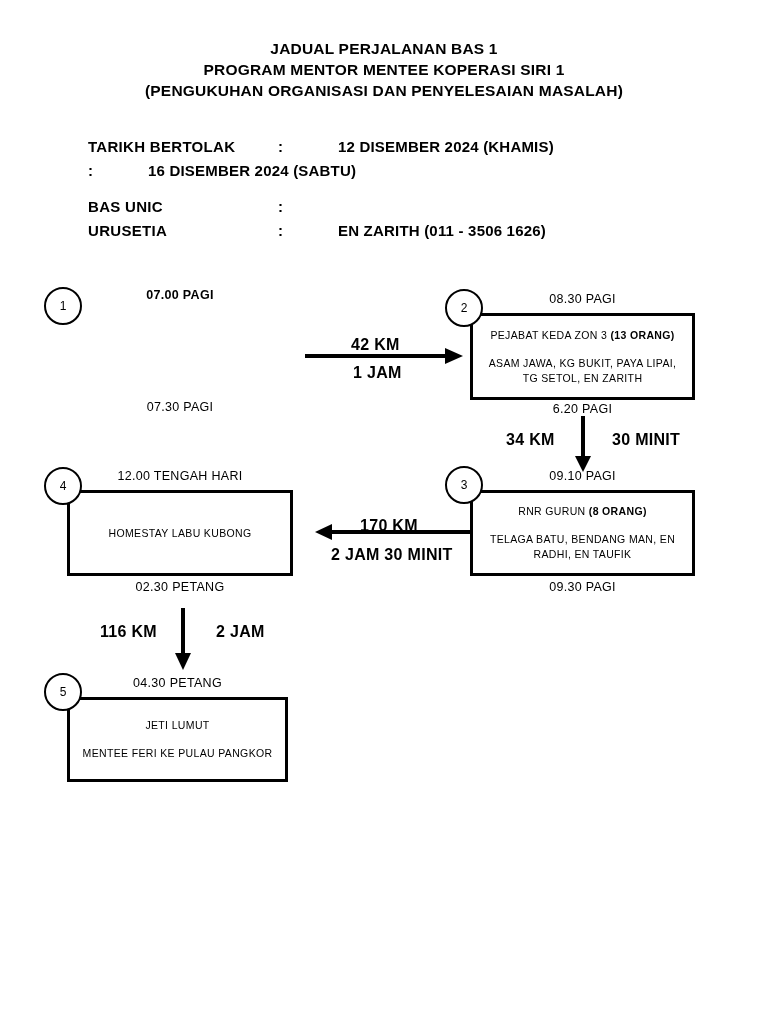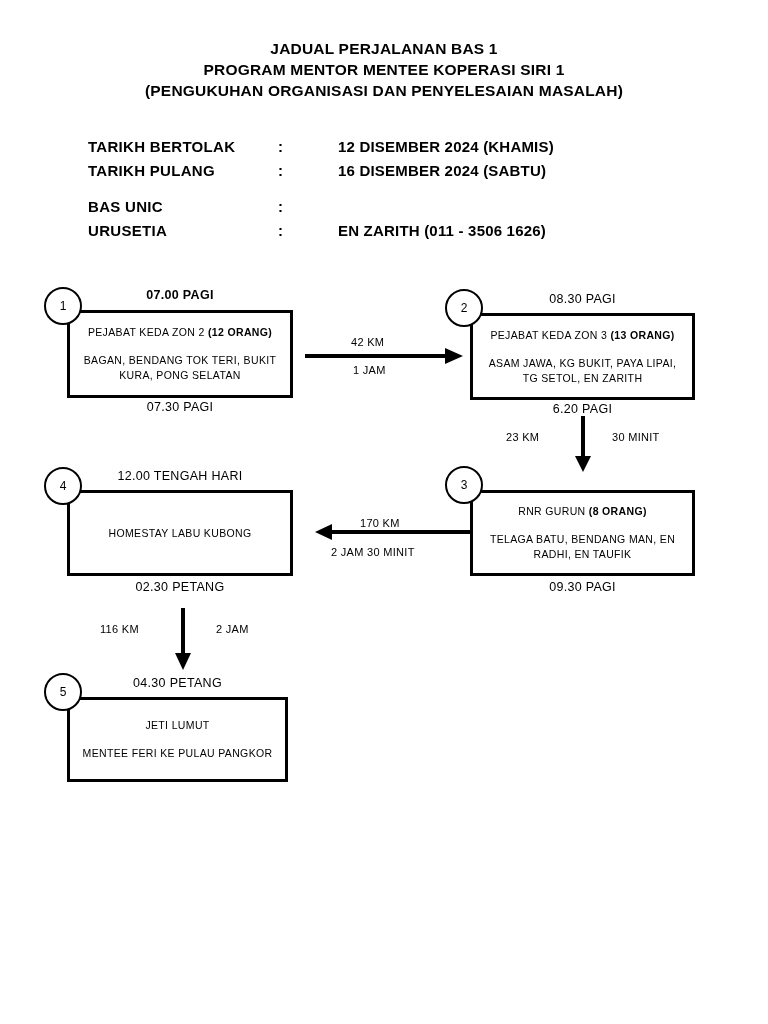--- a/index.html
+++ b/index.html
@@ -98,66 +98,62 @@
     position: absolute;
     font-size: 12.5px;
     letter-spacing: 0.3px;
     white-space: nowrap;
     text-align: center;
   }
   .time-label.bold { font-weight: bold; }
 
   .edge-label {
     position: absolute;
-    font-size: 11px;
+    font-size: 16px;
     letter-spacing: 0.3px;
     white-space: nowrap;
+    font-weight: bold;
   }
 
   .arrow-svg { position: absolute; overflow: visible; }
 </style>
 </head>
 <body>
 
 <div id="title-block">
   <div class="title-line">JADUAL PERJALANAN BAS 1</div>
   <div class="title-line">PROGRAM MENTOR MENTEE KOPERASI SIRI 1</div>
   <div class="title-line">(PENGUKUHAN ORGANISASI DAN PENYELESAIAN MASALAH)</div>
 </div>
 
 <div id="header-info">
   <div class="info-row">
     <span class="info-label">TARIKH BERTOLAK</span>
     <span class="info-colon">:</span>
     <span class="info-value">12 DISEMBER 2024 (KHAMIS)</span>
   </div>
   <div class="info-row">
-    <span class="info-label">TARIKH PULANG</span>
     <span class="info-colon">:</span>
     <span class="info-value">16 DISEMBER 2024 (SABTU)</span>
   </div>
   <div class="info-row gap-above">
     <span class="info-label">BAS UNIC</span>
     <span class="info-colon">:</span>
     <span class="info-value"></span>
   </div>
   <div class="info-row">
     <span class="info-label">URUSETIA</span>
     <span class="info-colon">:</span>
     <span class="info-value">EN ZARITH (011 - 3506 1626)</span>
   </div>
 </div>
 
 <div id="flow">
 
   <div class="time-label bold" style="left:67px; top:288px; width:226px;">07.00 PAGI</div>
-  <div class="node-box" style="left:67px; top:310px; width:226px; height:88px;">
-    <div class="line"><span>PEJABAT KEDA ZON 2 </span><b>(12 ORANG)</b></div>
-    <div class="line wrap">BAGAN, BENDANG TOK TERI, BUKIT KURA, PONG SELATAN</div>
-  </div>
   <div class="node-circle" style="left:44px; top:287px;">1</div>
   <div class="time-label" style="left:67px; top:400px; width:226px;">07.30 PAGI</div>
 
   <div class="time-label" style="left:470px; top:292px; width:225px;">08.30 PAGI</div>
   <div class="node-box" style="left:470px; top:313px; width:225px; height:87px;">
     <div class="line"><span>PEJABAT KEDA ZON 3 </span><b>(13 ORANG)</b></div>
     <div class="line wrap">ASAM JAWA, KG BUKIT, PAYA LIPAI, TG SETOL, EN ZARITH</div>
   </div>
   <div class="node-circle" style="left:445px; top:289px;">2</div>
   <div class="time-label" style="left:470px; top:402px; width:225px;">6.20 PAGI</div>
@@ -166,23 +162,24 @@
     <line x1="0" y1="11" x2="140" y2="11" stroke="#000" stroke-width="4"></line>
     <polygon points="140,3 158,11 140,19" fill="#000"></polygon>
   </svg>
   <div class="edge-label" style="left:351px; top:336px;">42 KM</div>
   <div class="edge-label" style="left:353px; top:364px;">1 JAM</div>
 
   <svg class="arrow-svg" style="left:572px; top:416px;" width="22" height="56">
     <line x1="11" y1="0" x2="11" y2="40" stroke="#000" stroke-width="4"></line>
     <polygon points="3,40 19,40 11,56" fill="#000"></polygon>
   </svg>
-  <div class="edge-label" style="left:506px; top:431px;">23 KM</div>
+  <div class="edge-label" style="left:506px; top:431px;">34 KM</div>
   <div class="edge-label" style="left:612px; top:431px;">30 MINIT</div>
 
+  <div class="time-label" style="left:470px; top:469px; width:225px;">09.10 PAGI</div>
   <div class="node-box" style="left:470px; top:490px; width:225px; height:86px;">
     <div class="line"><span>RNR GURUN </span><b>(8 ORANG)</b></div>
     <div class="line wrap">TELAGA BATU, BENDANG MAN, EN RADHI, EN TAUFIK</div>
   </div>
   <div class="node-circle" style="left:445px; top:466px;">3</div>
   <div class="time-label" style="left:470px; top:580px; width:225px;">09.30 PAGI</div>
 
   <svg class="arrow-svg" style="left:315px; top:521px;" width="155" height="22">
     <line x1="17" y1="11" x2="155" y2="11" stroke="#000" stroke-width="4"></line>
     <polygon points="17,3 0,11 17,19" fill="#000"></polygon>

